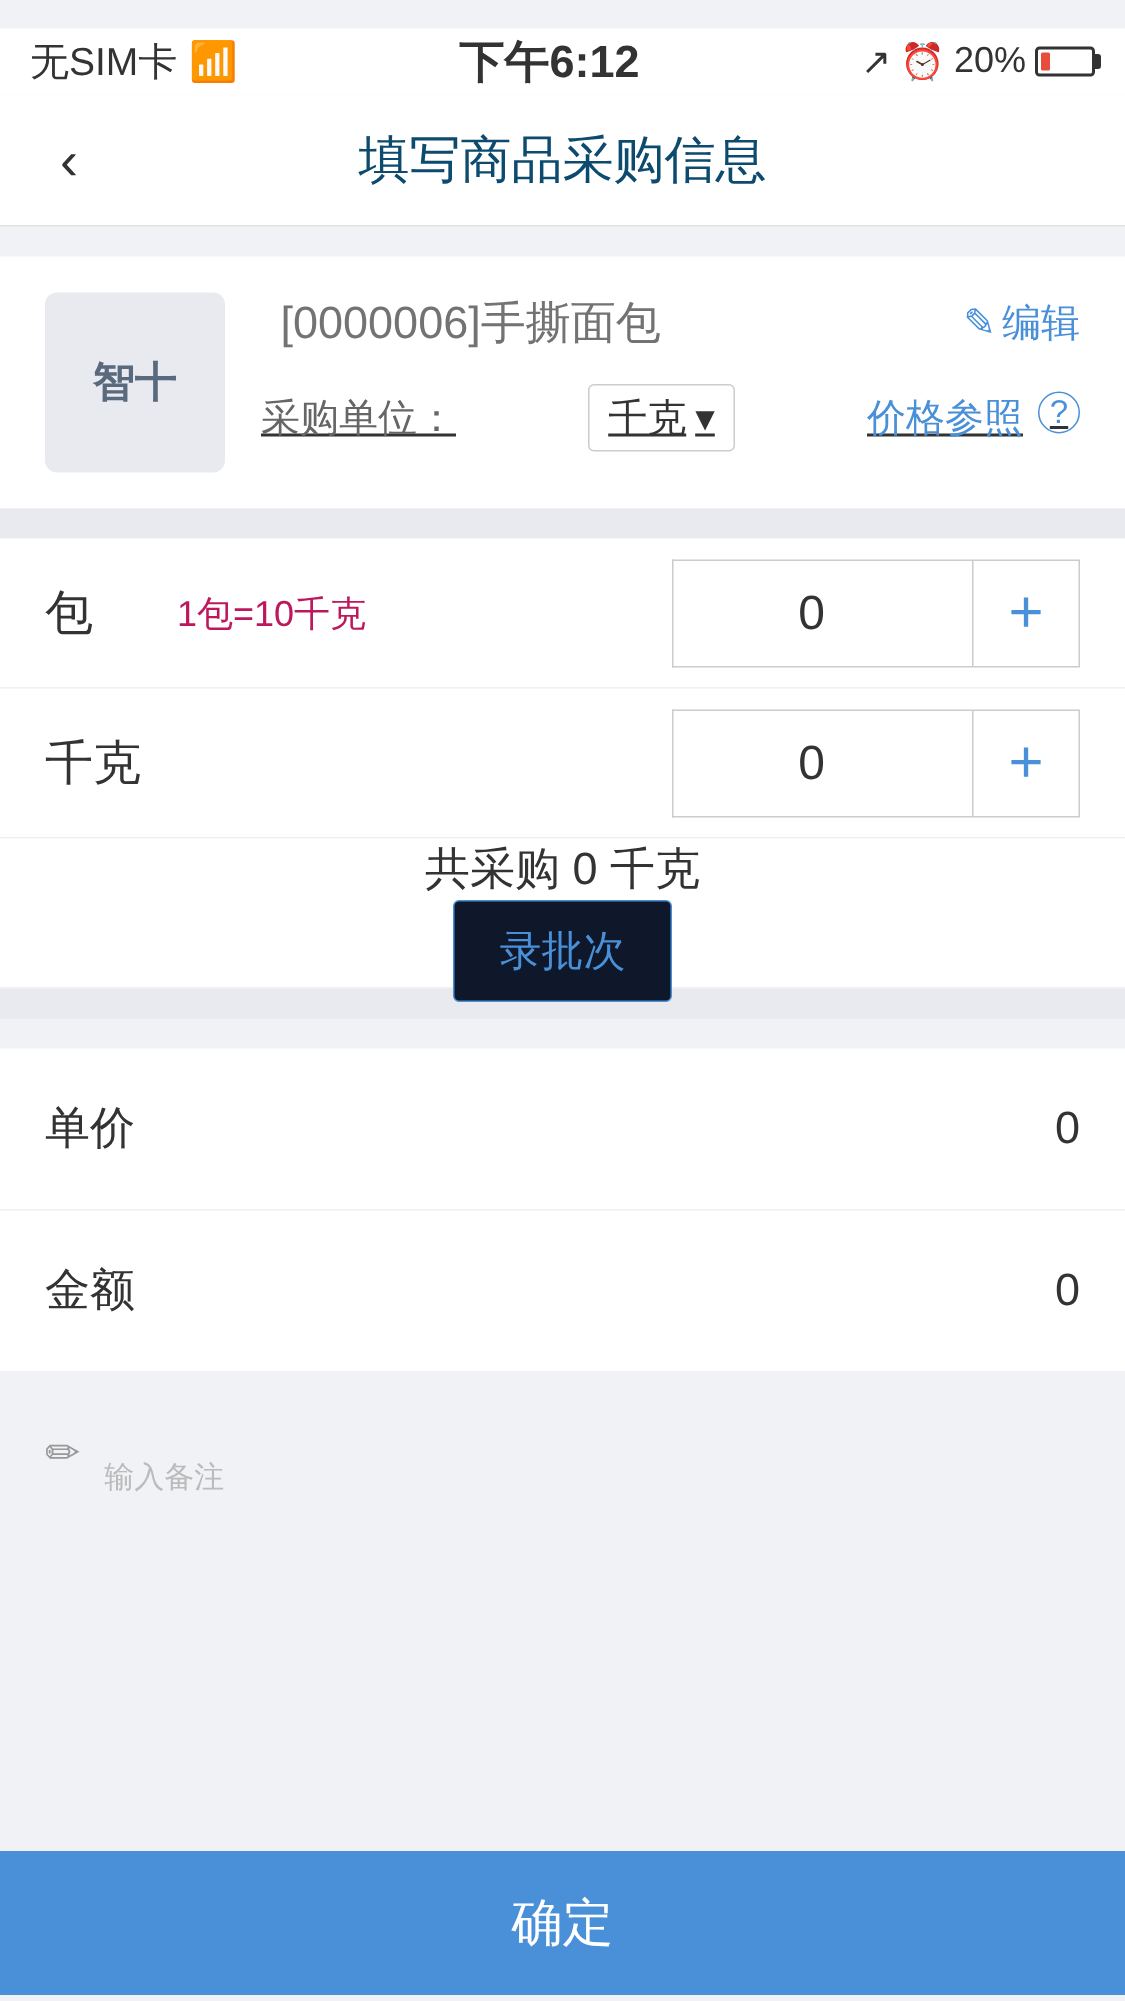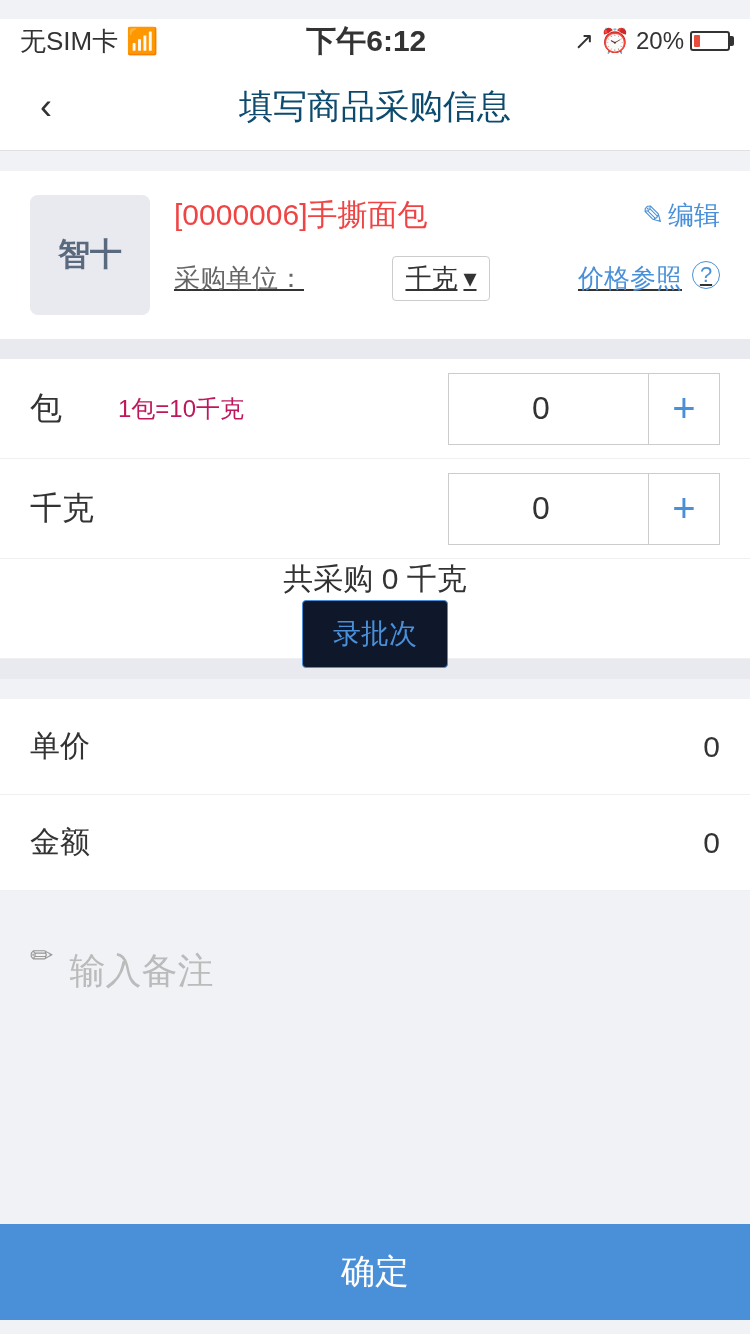--- a/index.html
+++ b/index.html
@@ -80,36 +80,37 @@
       background: #e8eaf0;
       border-radius: 8px;
       display: flex;
       align-items: center;
       justify-content: center;
       flex-shrink: 0;
       color: #999;
       font-size: 22px;
     }
     .product-thumb-logo {
-      font-size: 32px;
+      font-size: 28px;
       color: #5a6a7e;
       font-weight: bold;
       text-align: center;
     }
     .product-info { flex: 1; }
     .product-name-row {
       display: flex;
       justify-content: space-between;
       align-items: center;
       margin-bottom: 20px;
     }
     .product-name {
       font-size: 30px;
-      color: #ef4444;
+      color: #737373;
       font-weight: 500;
+      margin-left: 13px;
     }
     .edit-btn {
       color: #4a90d9;
       font-size: 26px;
       display: flex;
       align-items: center;
       gap: 4px;
       cursor: pointer;
     }
     .purchase-unit-row {
@@ -228,21 +229,21 @@
     
     .price-section {
       background: #fff;
       margin-top: 20px;
     }
     .price-row {
       display: flex;
       align-items: center;
       justify-content: space-between;
       padding: 0 30px;
-      height: 96px;
+      height: 108px;
       border-bottom: 1px solid #f0f0f0;
     }
     .price-label {
       font-size: 30px;
       color: #333;
     }
     .price-value {
       font-size: 30px;
       color: #333;
     }
@@ -254,36 +255,36 @@
       display: flex;
       align-items: center;
       gap: 16px;
       min-height: 96px;
     }
     .remark-icon {
       font-size: 28px;
       color: #999;
     }
     .remark-placeholder {
-      font-size: 36px;
+      font-size: 20px;
       color: #bbb;
       margin-top: 32px;
     }
 
     
     .content-area {
       background: #f0f2f5;
       flex: 1;
       min-height: 200px;
     }
 
     
     .confirm-btn-wrap {
       position: fixed;
-      bottom: 14px;
+      bottom: 4px;
       left: 0;
       width: 750px;
       background: #4a90d9;
       height: 96px;
       display: flex;
       align-items: center;
       justify-content: center;
       cursor: pointer;
     }
     .confirm-btn-text {

